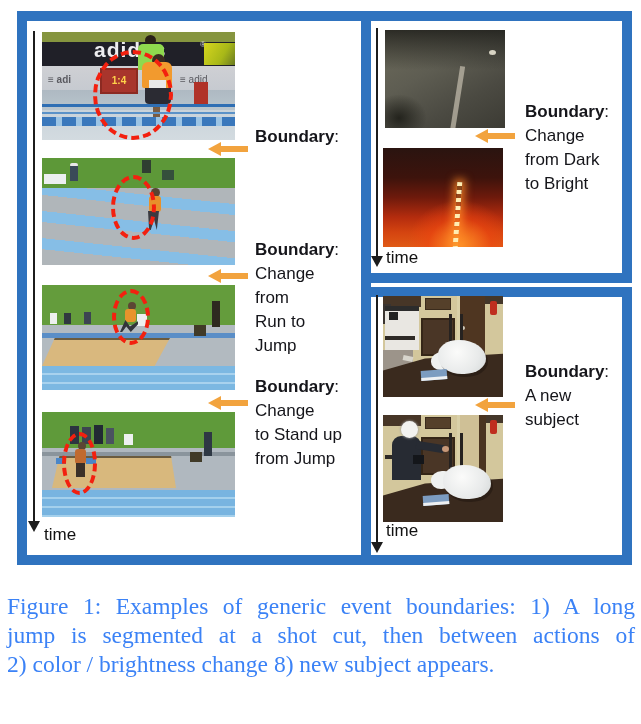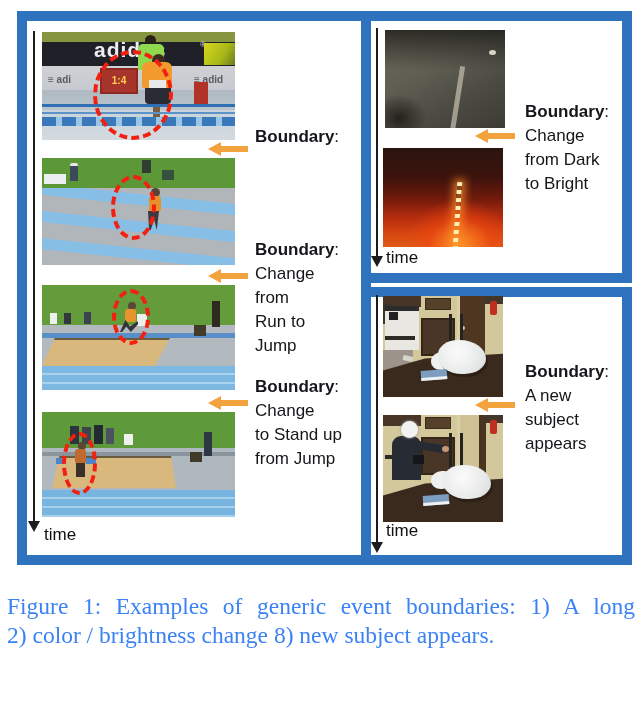--- a/index.html
+++ b/index.html
@@ -42,21 +42,21 @@
   .red-ellipse{position:absolute;border:4px dashed var(--ellipse_red);border-radius:50%;z-index:30;}
 
   
   #f1{left:25px;top:21px;width:193px;height:108px;
     background:linear-gradient(to bottom,#86953f 0,#86953f 10px,#202028 10px,#202028 34px,
       #cfd0d4 34px,#c6cad0 58px,#aeb9c2 58px,#b9c5cd 78px,#c9d3da 78px,#d3dbe0 108px);}
   #f1 .banner-text{left:52px;top:6px;font-weight:bold;font-size:21px;color:#ededf0;letter-spacing:1px;}
   #f1 .reg-mark{left:158px;top:8px;font-size:8px;color:#d8d8dc;}
   #f1 .yellow-patch{left:162px;top:11px;width:31px;height:22px;background:linear-gradient(120deg,#d6d61e,#a8b818 60%,#6a7a22);}
   #f1 .wall-text-left{left:6px;top:42px;font-size:10px;font-weight:bold;color:#5a5a60;}
-  #f1 .wall-text-right{left:152px;top:42px;font-size:10px;font-weight:bold;color:#5a5a60;}
+  #f1 .wall-text-right{left:138px;top:42px;font-size:10px;font-weight:normal;color:#5a5a60;}
   #f1 .scoreboard{left:58px;top:36px;width:38px;height:26px;background:#a8352c;border:2px solid #8c2a22;
     color:#ffd24a;font-size:10px;font-weight:bold;text-align:center;line-height:22px;}
   #f1 .green-person{left:96px;top:12px;width:26px;height:26px;background:#8fd94e;border-radius:5px 5px 0 0;}
   #f1 .green-person-head{left:103px;top:3px;width:11px;height:11px;border-radius:50%;background:#2a2118;}
   #f1 .athlete-torso{left:100px;top:30px;width:30px;height:26px;background:#f29a2e;border-radius:6px 6px 2px 2px;}
   #f1 .athlete-head{left:110px;top:22px;width:13px;height:13px;border-radius:50%;background:#3a2c20;}
   #f1 .athlete-bib{left:107px;top:48px;width:17px;height:9px;background:#e8e8e8;}
   #f1 .athlete-shorts{left:103px;top:56px;width:26px;height:16px;background:#2b2b33;border-radius:0 0 4px 4px;}
   #f1 .athlete-leg{left:111px;top:72px;width:7px;height:22px;background:#7a5c42;}
   #f1 .rail1{left:0;top:72px;width:193px;height:3px;background:#2f6fb4;}
@@ -364,21 +364,21 @@
     </div>
 
     <div class="harrow" style="left:114px;top:111px;">
       <span class="head"></span>
         <span class="shaft"></span>
     </div>
     <div class="btext" style="left:164px;top:73px;">
       <div><span class="title">Boundary</span><span class="colon">:</span></div>
       <div>A new</div>
       <div>subject</div>
-      <div>appears</div>
     </div>
   </div>
 </div>
 
 <div id="caption">
   <div class="cap-line cap-just">Figure 1: Examples of generic event boundaries: 1) A long</div>
+  <div class="cap-line cap-just">jump is segmented at a shot cut, then between actions of</div>
   <div class="cap-line">2) color / brightness change 8) new subject appears.</div>
 </div>
 
 </body></html>

